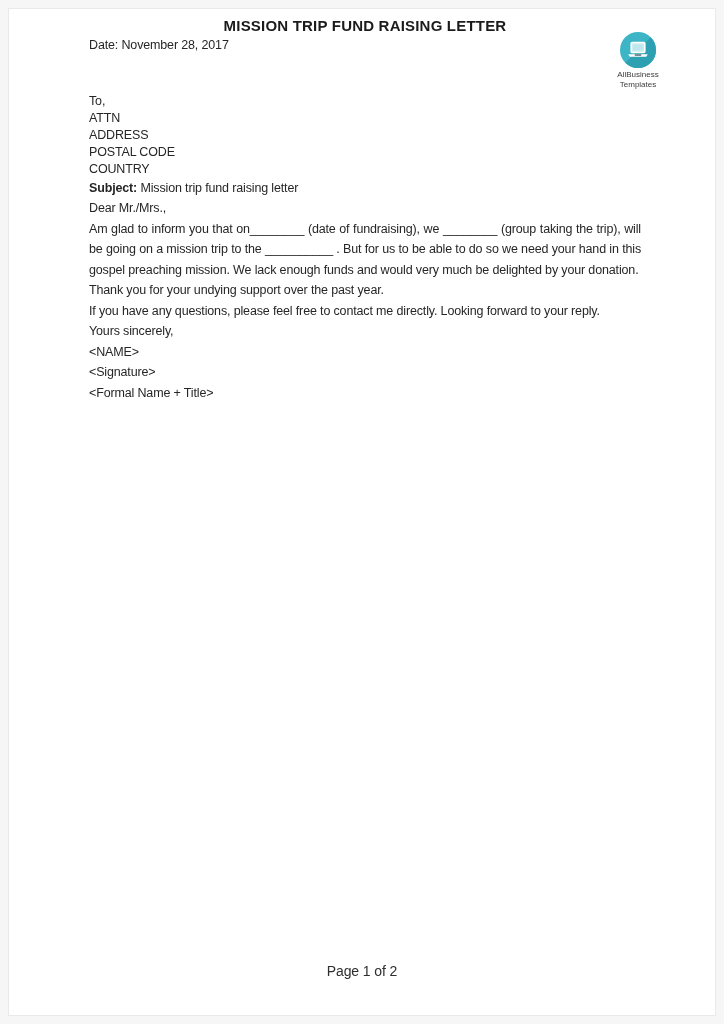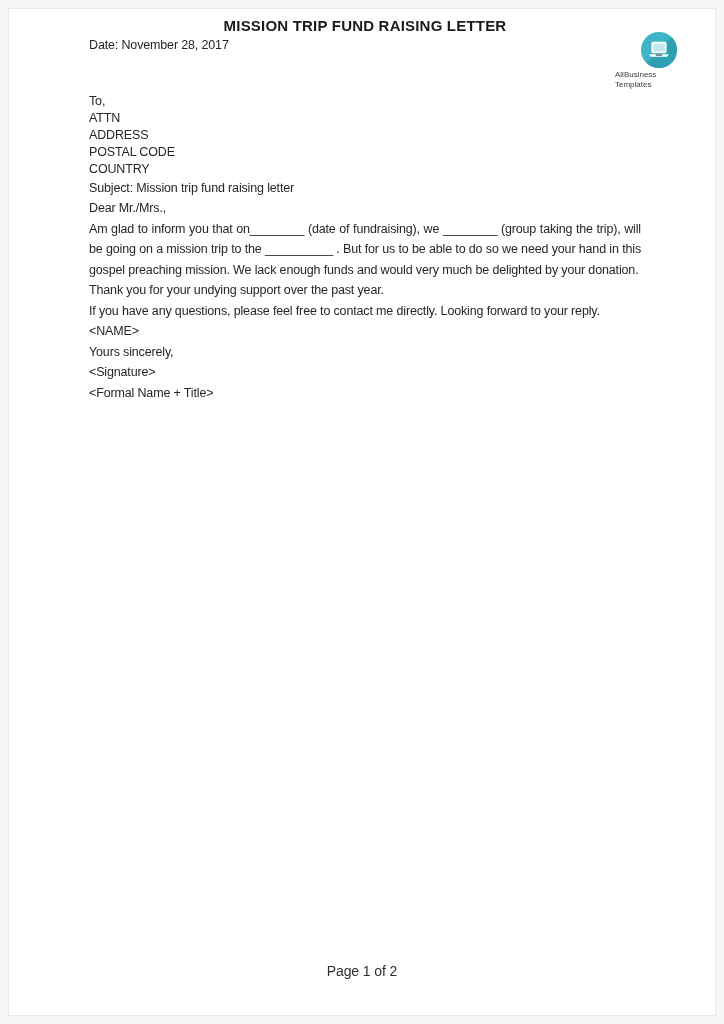--- a/index.html
+++ b/index.html
@@ -18,23 +18,23 @@
     width: 708px;
     height: 1008px;
     box-sizing: border-box;
     background: #ffffff;
     border: 1px solid #e9e9e9;
   }
   
   .logo {
     position: absolute;
     top: 23px;
-    left: 606px;
+    left: 585px;
     width: 88px;
-    text-align: left;
+    text-align: center;
   }
   .logo-circle {
     width: 36px;
     height: 36px;
     margin: 0 auto;
     display: block;
   }
   .logo-text {
     margin-top: 2px;
     font-size: 8px;
@@ -77,21 +77,21 @@
   .para        { text-align: justify; }
   .p1          { margin-top: 27px; }
   .p2          { margin-top: 4px; }
   .p3          { margin-top: 4px; }
   .p4          { margin-top: 6px; }
   .p5          { margin-top: 6px; }
   .closing     { margin-top: 6px; }
   .sig-name    { margin-top: 13px; }
   .sig-sign    { margin-top: 11px; }
   .sig-formal  { margin-top: 27px; }
-  .bold        { font-weight: normal; }
+  .bold        { font-weight: bold; }
   
   .footer {
     position: absolute;
     left: 0;
     right: 0;
     top: 954px;
     text-align: center;
     font-size: 14px;
     color: #2e2e2e;
     letter-spacing: -0.1px;
@@ -133,22 +133,22 @@
     <p class="body-text subject">
       <span class="bold">Subject:</span><span> Mission trip fund raising letter</span>
     </p>
 
     <p class="body-text salutation">Dear Mr./Mrs.,</p>
 
     <p class="body-text para p1">Am glad to inform you that on________ (date of fundraising), we ________ (group taking the trip), will be going on a mission trip to the __________ . But for us to be able to do so we need your hand in this gospel preaching mission. We lack enough funds and would very much be delighted by your donation.</p>
     <p class="body-text p4">Thank you for your undying support over the past year.</p>
     <p class="body-text p5">If you have any questions, please feel free to contact me directly. Looking forward to your reply.</p>
 
+    <p class="body-text closing">Yours sincerely,</p>
+
     <p class="body-text sig-name">&lt;NAME&gt;</p>
-
-    <p class="body-text closing">Yours sincerely,</p>
     <p class="body-text sig-sign">&lt;Signature&gt;</p>
     <p class="body-text sig-formal">&lt;Formal Name + Title&gt;</p>
   </div>
 
   <div class="footer">Page 1 of 2</div>
 
 </div>
 
 </body></html>

